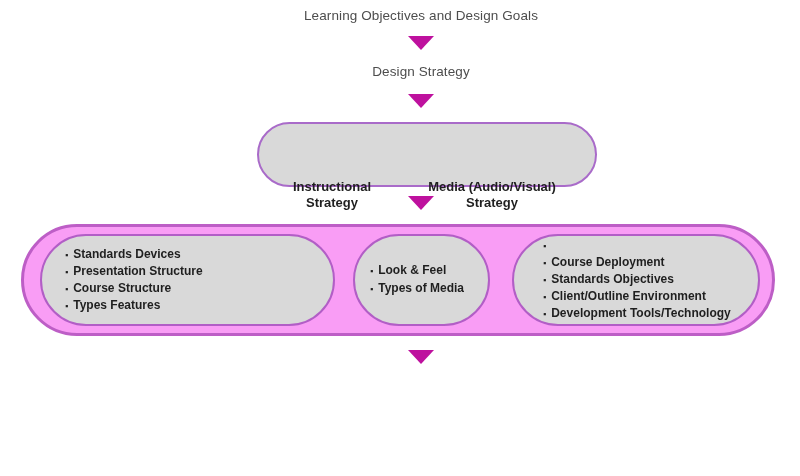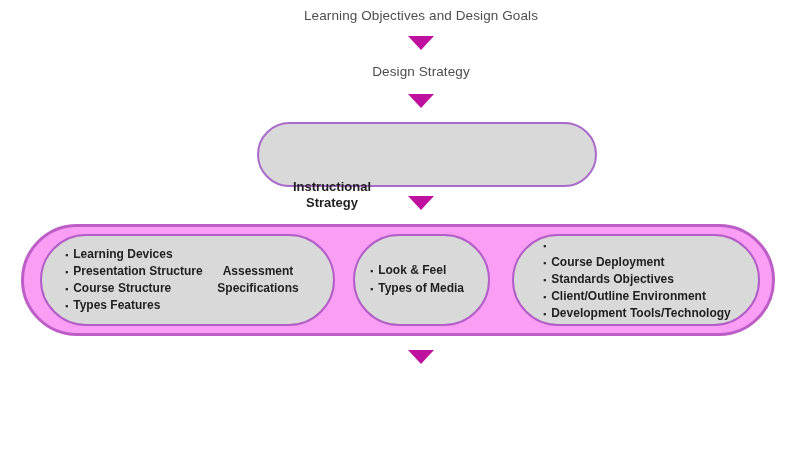--- a/index.html
+++ b/index.html
@@ -124,46 +124,46 @@
   <div class="flow-label" style="top: 8px;">Learning Objectives and Design Goals</div>
 
   <div class="arrow" style="top: 36px;"></div>
 
   <div class="flow-label" style="top: 64px;">Design Strategy</div>
 
   <div class="arrow" style="top: 94px;"></div>
 
   <div class="strategy-pill">
     <div class="pill-text" style="left: 8px; width: 130px;">Instructional Strategy</div>
+    <div class="pill-text" style="left: 168px; width: 130px;">Media (Audio/Visual) Strategy</div>
   </div>
 
   <div class="arrow" style="top: 196px;"></div>
 
   <div class="big-container">
 
     <div class="inner-box" style="left: 16px; width: 295px;">
       <div class="bullet-list" style="left: 23px;">
         <div class="bullet-item">
           <span class="bullet-glyph">▪</span>
-          <span>Learning Devices</span>
+          <span>Standards Devices</span>
         </div>
         <div class="bullet-item">
           <span class="bullet-glyph">▪</span>
           <span>Presentation Structure</span>
         </div>
         <div class="bullet-item">
           <span class="bullet-glyph">▪</span>
           <span>Course Structure</span>
         </div>
         <div class="bullet-item">
           <span class="bullet-glyph">▪</span>
           <span>Types Features</span>
         </div>
       </div>
-      <div class="side-label" style="left: 156px; width: 120px;">Assessment Specifications</div>
     </div>
 
     <div class="inner-box" style="left: 329px; width: 137px;">
       <div class="bullet-list" style="left: 15px;">
         <div class="bullet-item" style="line-height: 17px;">
           <span class="bullet-glyph">▪</span>
           <span>Look &amp; Feel</span>
         </div>
         <div class="bullet-item" style="line-height: 17px;">
           <span class="bullet-glyph">▪</span>

